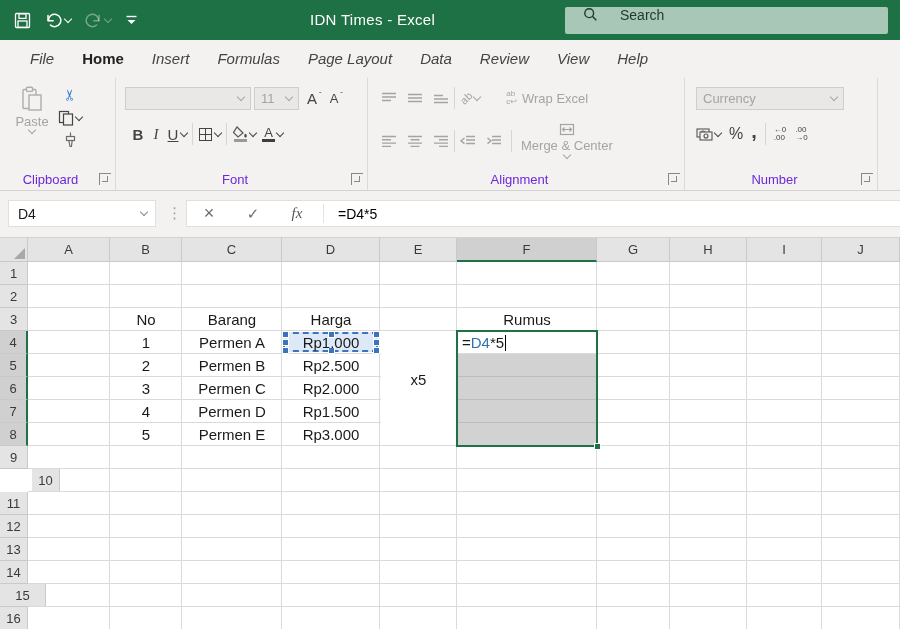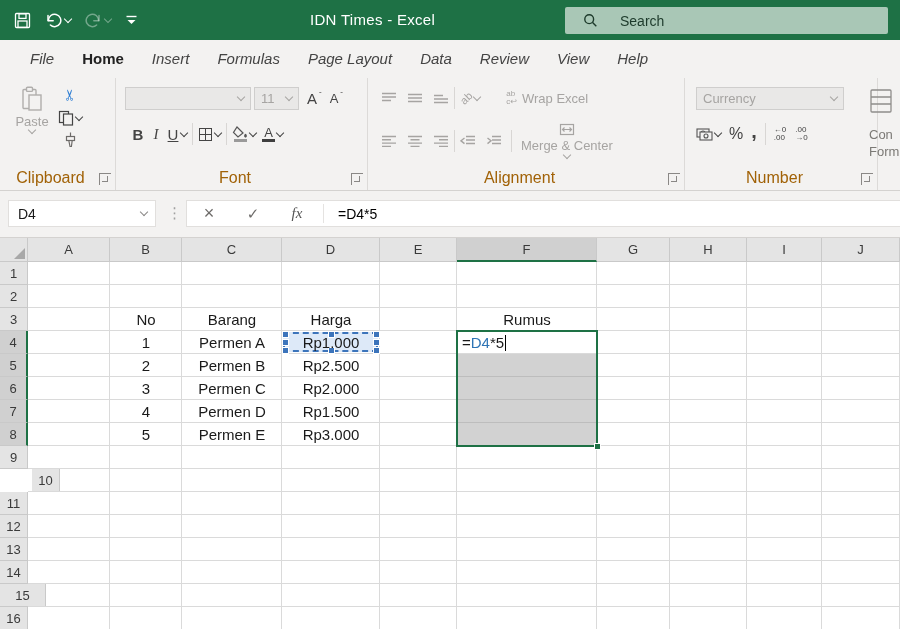--- a/index.html
+++ b/index.html
@@ -6,33 +6,33 @@
   body{font-family:"Liberation Sans", sans-serif; -webkit-font-smoothing:antialiased;}
   .app{position:relative;width:900px;height:629px;overflow:hidden;background:#f3f2f1;}
 
   
   .titlebar{position:absolute;left:0;top:0;width:900px;height:40px;background:#1e7145;}
   .qat{position:absolute;left:14px;top:0;height:40px;display:flex;align-items:center;gap:14px;}
   .qat-btn{display:flex;align-items:center;gap:3px;color:#fff;cursor:pointer;}
   .qat-btn.disabled{color:rgba(255,255,255,0.38);cursor:default;}
   .chev{width:5px;height:5px;border-right:1.5px solid currentColor;border-bottom:1.5px solid currentColor;transform:rotate(45deg);display:inline-block;margin-top:-3px;}
   .title-text{position:absolute;left:310px;top:0;height:40px;line-height:40px;color:#fff;font-size:15px;letter-spacing:0.3px;}
-  .searchbox{position:absolute;left:565px;top:7px;width:323px;height:27px;background:#a9c7b6;border-radius:2px;display:flex;align-items:center;padding-left:18px;gap:22px;box-sizing:border-box;cursor:text;}
+  .searchbox{position:absolute;left:565px;top:7px;width:323px;height:27px;background:#a9c7b6;border-radius:2px;display:flex;align-items:flex-start;padding-left:18px;gap:22px;box-sizing:border-box;cursor:text;}
   .searchbox span{color:#1d3a2b;font-size:14px;}
 
   
   .tabsrow{position:absolute;left:0;top:40px;width:900px;height:38px;background:#f3f2f1;display:flex;align-items:center;padding-left:16px;box-sizing:border-box;}
   .tab{padding:0 14px;font-size:15px;color:#444;height:38px;line-height:38px;cursor:pointer;white-space:nowrap;}
   .tab.active{font-weight:700;color:#222;}
   .tab.active i{font-style:normal;display:inline-block;border-bottom:3px solid #1e7145;padding:0 3px 5px 3px;margin:0 -3px;}
 
   
   .ribbon{position:absolute;left:0;top:78px;width:900px;height:113px;background:#f3f2f1;border-bottom:1px solid #d4d2d0;box-sizing:border-box;}
   .rgroup{position:absolute;top:0;height:112px;border-right:1px solid #dcdad8;box-sizing:border-box;}
-  .glabel{position:absolute;bottom:3px;left:0;right:14px;text-align:center;font-size:16px;color:#a16207;}
+  .glabel{position:absolute;bottom:3px;left:0;right:14px;text-align:center;font-size:13px;color:#6d28d9;}
   .launcher{position:absolute;bottom:5px;right:4px;width:11px;height:11px;border-top:1px solid #8a8886;border-left:1px solid #8a8886;cursor:pointer;}
   .launcher:after{content:"";position:absolute;left:2px;top:2px;width:5px;height:5px;border-right:1.4px solid #8a8886;border-bottom:1.4px solid #8a8886;transform:rotate(-0deg);}
   .dis{color:#a6a4a2;}
   .en{color:#444;}
   .ibtn{display:flex;align-items:center;justify-content:center;gap:2px;cursor:pointer;}
   .combo{background:#e9e8e7;border:1px solid #cfcecd;height:23px;display:flex;align-items:center;justify-content:space-between;padding:0 6px;box-sizing:border-box;color:#a6a4a2;font-size:13px;cursor:default;}
   .vsep{width:1px;height:22px;background:#d8d6d4;margin:0 5px;}
   .row1{position:absolute;top:9px;display:flex;align-items:center;}
   .row2{position:absolute;top:45px;display:flex;align-items:center;}
   .tiny2{font-size:8px;line-height:8px;text-align:left;letter-spacing:0;}
@@ -351,34 +351,20 @@
           <span class="tiny2"><span>←0</span><br><span>.00</span></span>
         </div>
         <div class="ibtn en" style="margin-left:9px;">
           <span class="tiny2"><span>.00</span><br><span>→0</span></span>
         </div>
       </div>
       <div class="glabel">Number</div>
       <div class="launcher"></div>
     </div>
 
-    <div class="rgroup" style="left:859px;width:41px;border-right:none;">
-      <div style="position:absolute;left:10px;top:10px;color:#7b7975;">
-        <svg width="24" height="26" viewBox="0 0 24 26">
-            <g fill="none" stroke="#8f8d8b" stroke-width="1.3">
-              <rect x="2" y="2" width="20" height="22" rx="1"></rect>
-              <path d="M2 9 h20 M2 16 h20"></path>
-            </g>
-          </svg>
-        <div style="font-size:13px;line-height:17px;margin-top:8px;">
-          <span>Con</span><br>
-          <span>Form</span>
-        </div>
-      </div>
-    </div>
   </div>
 
   <div class="fbar">
     <div class="namebox">
       <span>D4</span>
       <span class="chev"></span>
     </div>
     <div class="dots">⋮</div>
     <div class="fstrip">
       <div class="fbtn" style="font-size:18px;"><span>×</span></div>
@@ -437,20 +423,21 @@
       <div class="gl" style="left: 28px; top: 161px; width: 872px; height: 1px; position: absolute;"></div>
       <div class="gl" style="left: 28px; top: 184px; width: 872px; height: 1px; position: absolute;"></div>
       <div class="gl" style="left: 28px; top: 207px; width: 872px; height: 1px; position: absolute;"></div>
       <div class="gl" style="left: 28px; top: 230px; width: 872px; height: 1px; position: absolute;"></div>
       <div class="gl" style="left: 28px; top: 253px; width: 872px; height: 1px; position: absolute;"></div>
       <div class="gl" style="left: 28px; top: 276px; width: 872px; height: 1px; position: absolute;"></div>
       <div class="gl" style="left: 28px; top: 299px; width: 872px; height: 1px; position: absolute;"></div>
       <div class="gl" style="left: 28px; top: 322px; width: 872px; height: 1px; position: absolute;"></div>
       <div class="gl" style="left: 28px; top: 345px; width: 872px; height: 1px; position: absolute;"></div>
       <div class="gl" style="left: 28px; top: 368px; width: 872px; height: 1px; position: absolute;"></div>
+      <div style="left: 381px; top: 94px; width: 75px; height: 113px; background: rgb(255, 255, 255); display: flex; align-items: center; justify-content: center; font-size: 15px; color: rgb(26, 26, 26); padding-bottom: 18px; box-sizing: border-box; position: absolute;">x5</div>
       <div style="left: 283px; top: 94px; width: 95px; height: 20px; background: rgb(221, 233, 248); border: 2px dashed rgb(60, 116, 187); box-sizing: border-box; position: absolute;">
         <div style="position: absolute; width: 5px; height: 5px; background: rgb(60, 116, 187); border: 1px solid rgb(255, 255, 255); left: calc(0% - 3px); top: calc(0% - 3px);"></div>
         <div style="position: absolute; width: 5px; height: 5px; background: rgb(60, 116, 187); border: 1px solid rgb(255, 255, 255); left: calc(50% - 3px); top: calc(0% - 3px);"></div>
         <div style="position: absolute; width: 5px; height: 5px; background: rgb(60, 116, 187); border: 1px solid rgb(255, 255, 255); left: calc(100% - 3px); top: calc(0% - 3px);"></div>
         <div style="position: absolute; width: 5px; height: 5px; background: rgb(60, 116, 187); border: 1px solid rgb(255, 255, 255); left: calc(0% - 3px); top: calc(50% - 3px);"></div>
         <div style="position: absolute; width: 5px; height: 5px; background: rgb(60, 116, 187); border: 1px solid rgb(255, 255, 255); left: calc(100% - 3px); top: calc(50% - 3px);"></div>
         <div style="position: absolute; width: 5px; height: 5px; background: rgb(60, 116, 187); border: 1px solid rgb(255, 255, 255); left: calc(0% - 3px); top: calc(100% - 3px);"></div>
         <div style="position: absolute; width: 5px; height: 5px; background: rgb(60, 116, 187); border: 1px solid rgb(255, 255, 255); left: calc(50% - 3px); top: calc(100% - 3px);"></div>
         <div style="position: absolute; width: 5px; height: 5px; background: rgb(60, 116, 187); border: 1px solid rgb(255, 255, 255); left: calc(100% - 3px); top: calc(100% - 3px);"></div>
       </div>

